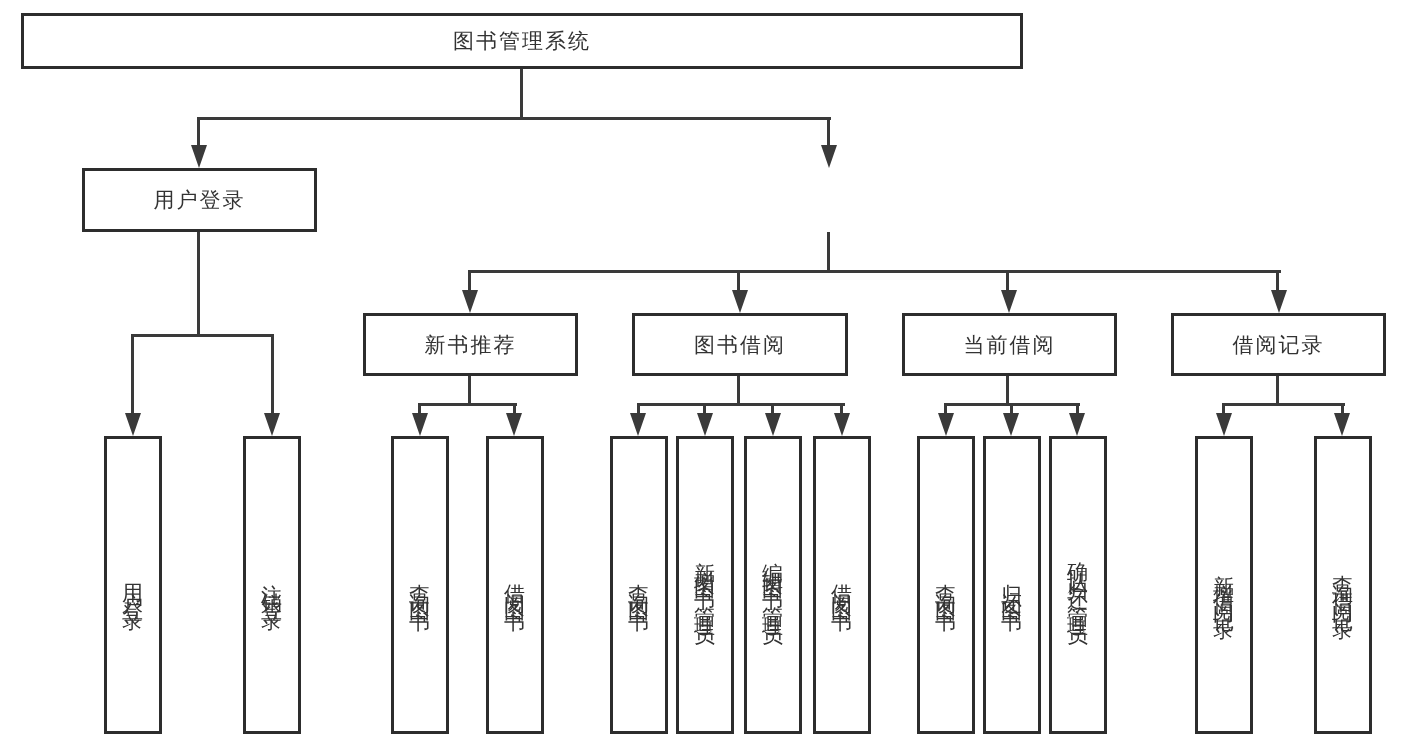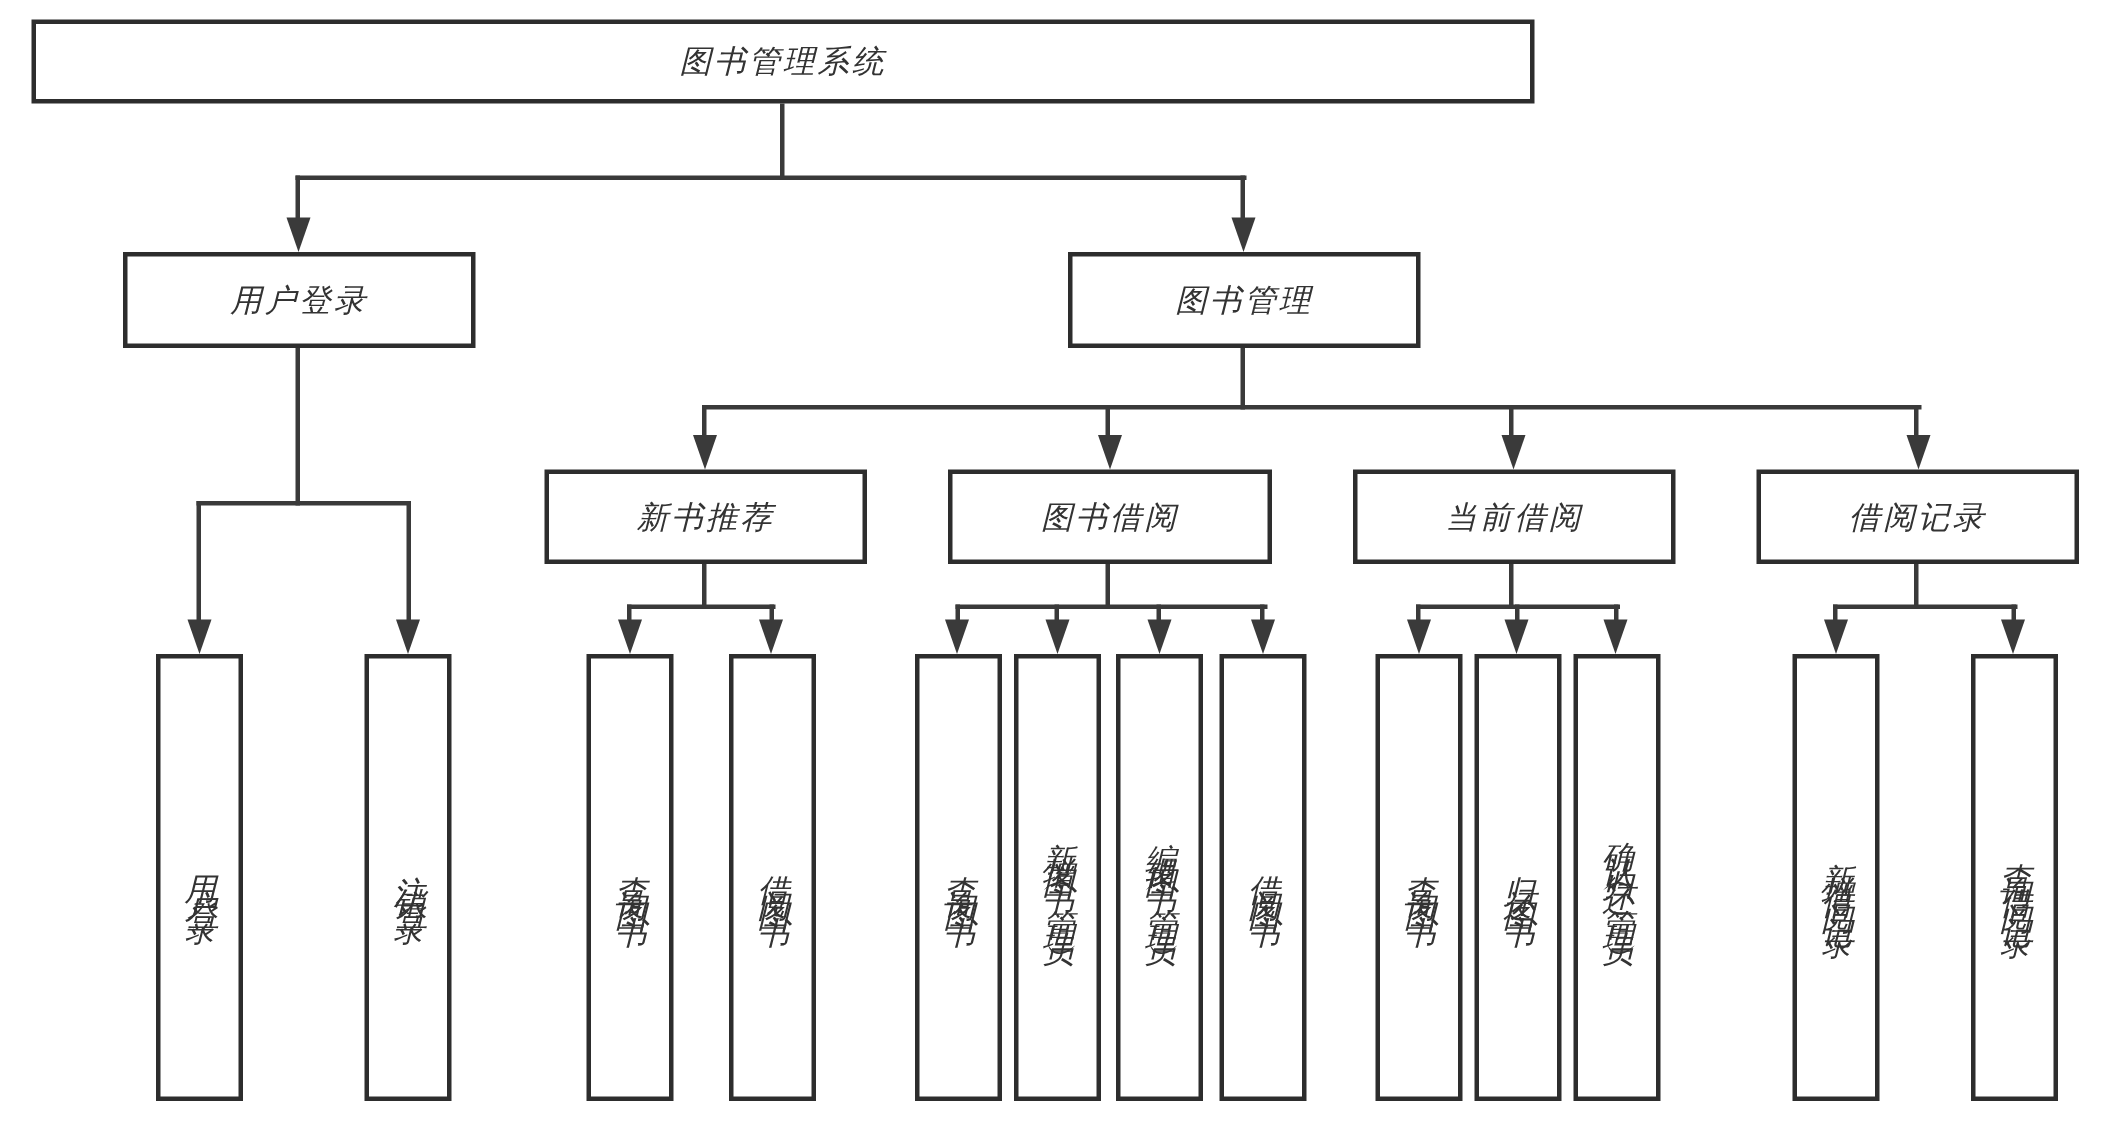--- a/index.html
+++ b/index.html
@@ -3,21 +3,20 @@
 <meta charset="utf-8">
 <style>
   html, body { margin: 0; padding: 0; background: #ffffff; }
   #stage {
     position: relative;
     width: 1405px;
     height: 747px;
     background: var(--bg, #ffffff);
     font-family: "Liberation Sans", "DejaVu Sans", sans-serif;
     overflow: hidden;
-    font-style: italic;
   }
   .box {
     position: absolute;
     box-sizing: border-box;
     background: #ffffff;
     border: 3px solid var(--border, #2d2d2d);
     display: flex;
     align-items: center;
     justify-content: center;
     color: var(--text, #333333);
@@ -53,21 +52,20 @@
   }
 </style>
 </head>
 <body>
 
 <div id="stage" style="--line: #3a3a3a; --border: #2d2d2d; --text: #333333; --wm: #c8c8c8; --bg: #ffffff;">
 
   <div class="box" style="left:21px; top:13px; width:1002px; height:56px;">图书管理系统</div>
 
   <div class="box" style="left:82px; top:168px; width:235px; height:64px;">用户登录</div>
-  <div class="box" style="left:712px; top:168px; width:235px; height:64px;">图书管理</div>
 
   <div class="box" style="left:632px; top:313px; width:216px; height:63px;">图书借阅</div>
   <div class="box" style="left:363px; top:313px; width:215px; height:63px;">新书推荐</div>
   <div class="box" style="left:902px; top:313px; width:215px; height:63px;">当前借阅</div>
   <div class="box" style="left:1171px; top:313px; width:215px; height:63px;">借阅记录</div>
 
   <div class="box leaf" style="left:104px; top:436px; width:58px; height:298px;">用户登录</div>
   <div class="box leaf" style="left:243px; top:436px; width:58px; height:298px;">注销登录</div>
 
   <div class="box leaf" style="left:391px; top:436px; width:58px; height:298px;">查询图书</div>

